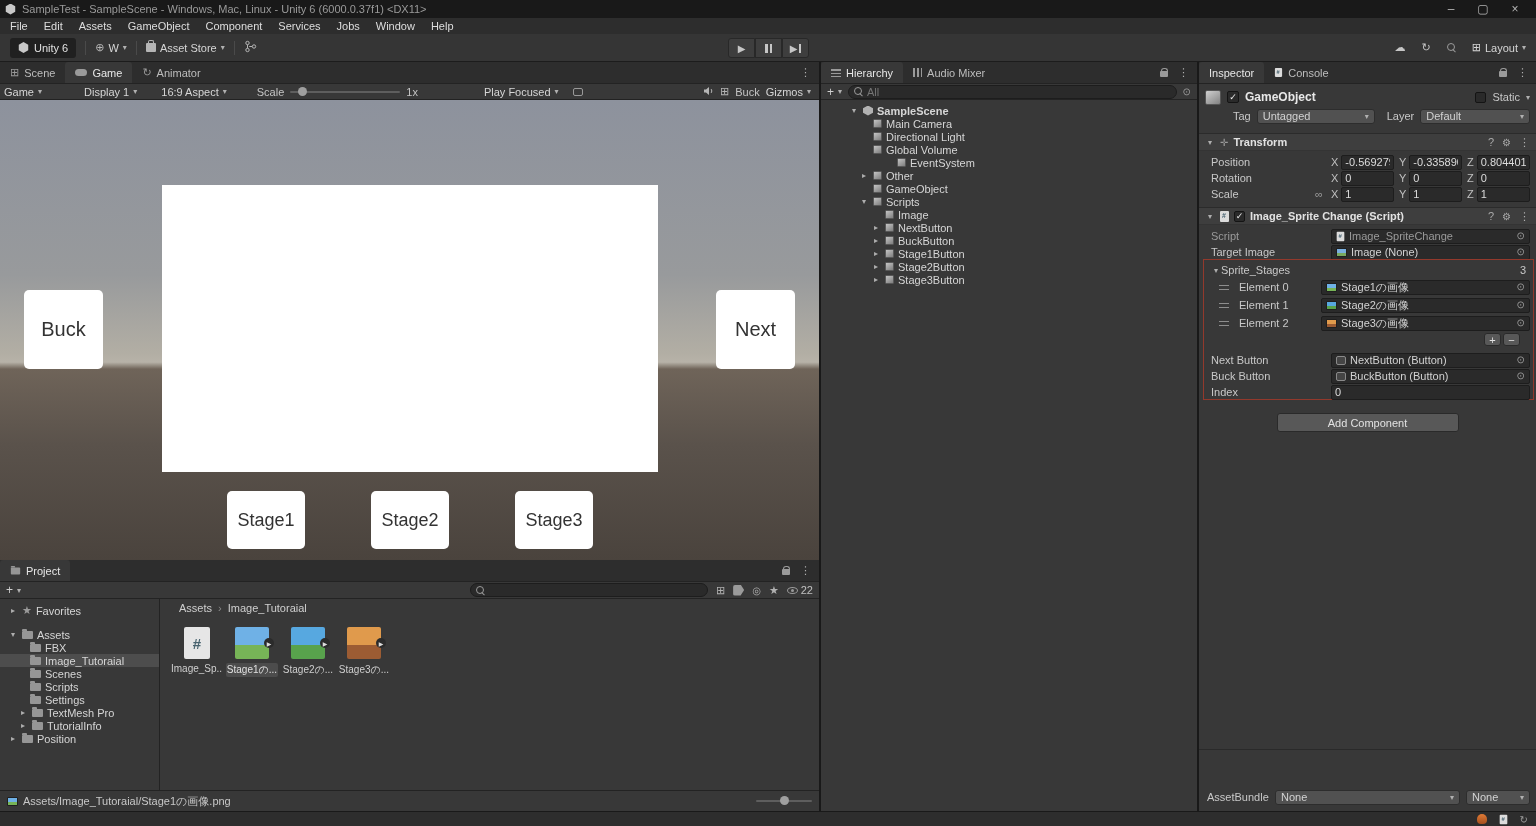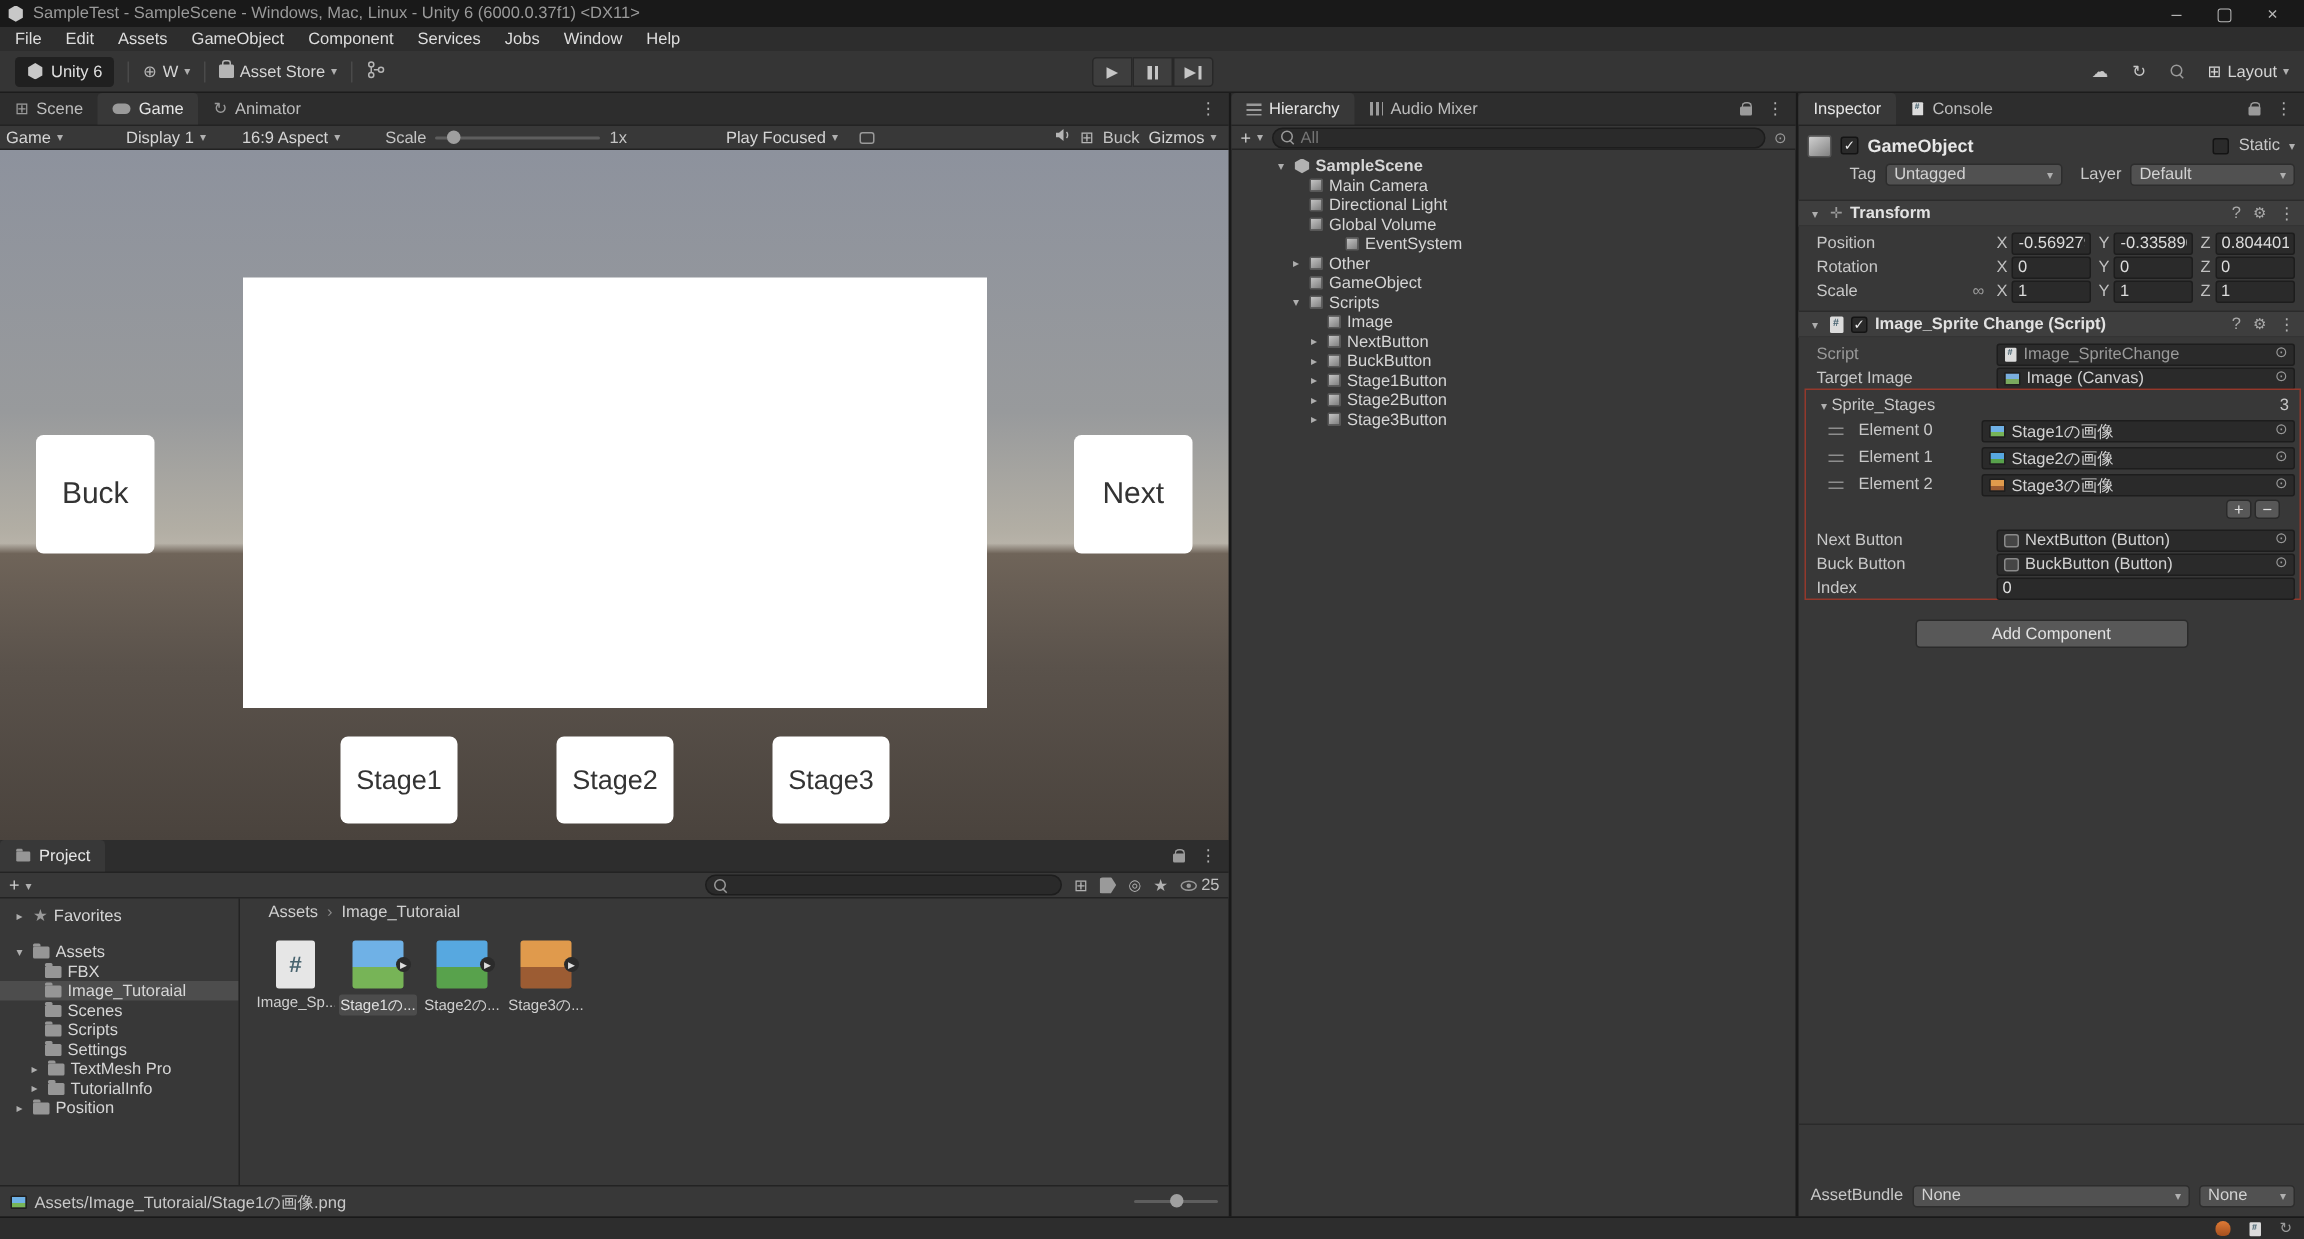--- a/index.html
+++ b/index.html
@@ -264,21 +264,21 @@
       <div class="search" style="margin-left:auto;width:238px">
         <span class="mag"></span>
         <input style="">
       </div>
       <span style="color:#b0b0b0">⊞</span>
       <span class="tag-blue" style="background:#9a9a9a"></span>
       <span style="color:#b0b0b0;font-size:10px">◎</span>
       <span style="color:#b0b0b0">★</span>
       <span class="flex" style="gap:3px">
         <span class="eye"></span>
-        <span style="color:#c0c0c0">25</span>
+        <span style="color:#c0c0c0">22</span>
       </span>
     </div>
 
     <div style="position:absolute;left:0;top:39px;width:160px;height:191px;border-right:1px solid #232323;overflow:hidden">
       <div class="trow" style="top:5px;padding-left:8px">
         <span class="arr">▸</span>
           <span style="color:#9a9a9a">★</span>
         <span class="lbl">Favorites</span>
       </div>
       <div class="trow" style="top:29px;padding-left:8px">
@@ -575,21 +575,21 @@
       <div class="obj-field">
         <span class="page" style="transform:scale(.85)"></span>
         <span class="dim" style="overflow:hidden">Image_SpriteChange</span>
         <span class="picker">⊙</span>
       </div>
     </div>
     <div class="ins-row" style="top:182px">
       <span class="ins-label">Target Image</span>
       <div class="obj-field">
         <span class="imgic"></span>
-        <span style="overflow:hidden">Image (Canvas)</span>
+        <span style="overflow:hidden">Image (None)</span>
         <span class="picker">⊙</span>
       </div>
     </div>
 
     <div class="record-box" style="left:4px;right:2px;top:197px;height:141px"></div>
 
     <div class="ins-row" style="top:200px">
       <span class="arr" style="margin-left:8px">▾</span>
       <span style="color:#c8c8c8;flex:1">Sprite_Stages</span>
       <span style="color:#c8c8c8;margin-right:4px">3</span>

